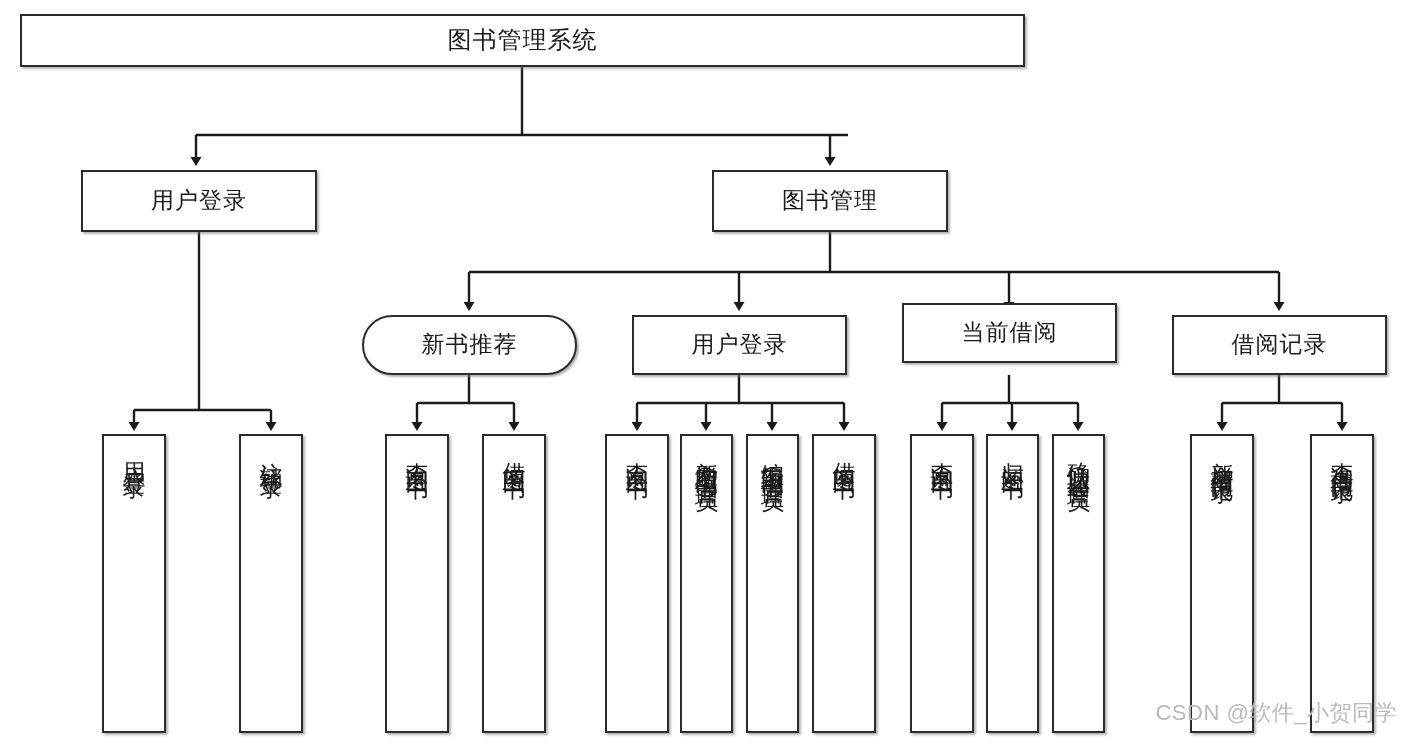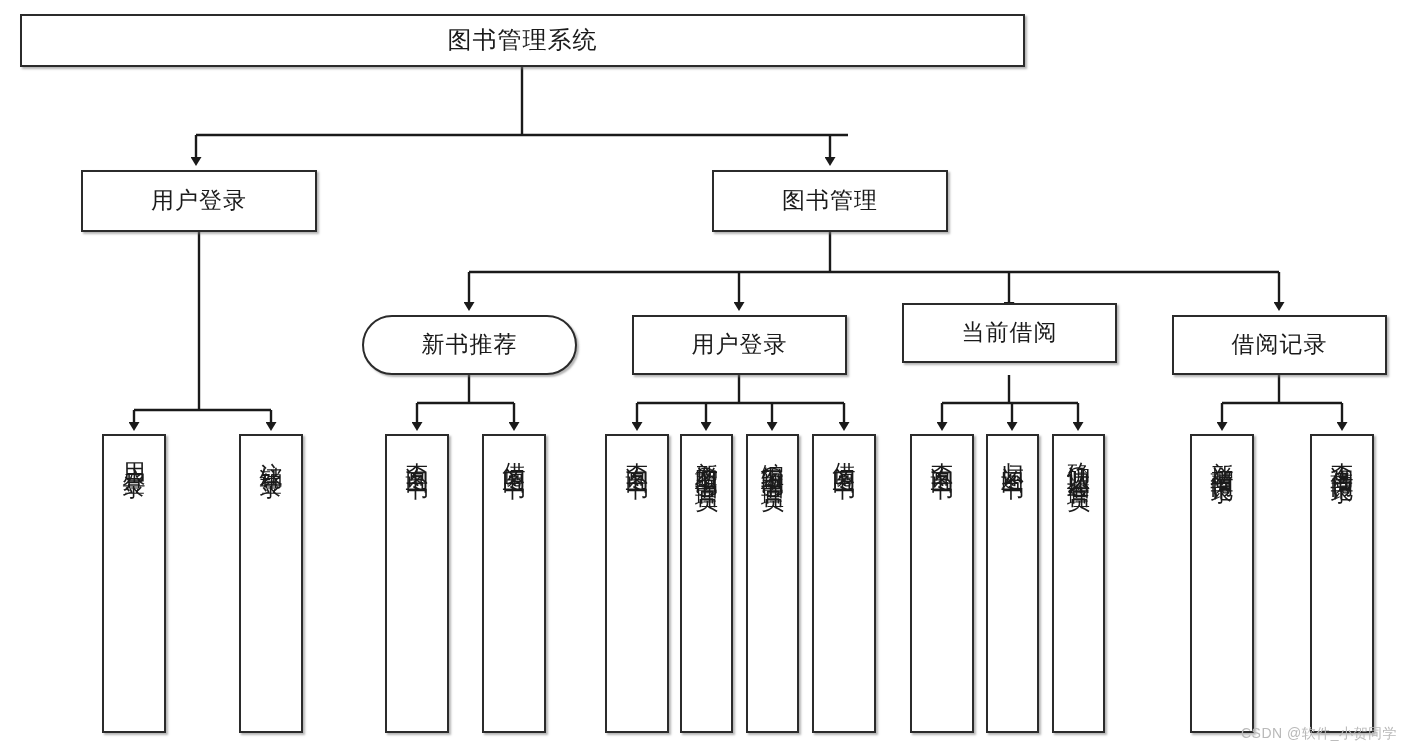--- a/index.html
+++ b/index.html
@@ -62,22 +62,22 @@
     line-height: 1;
     white-space: nowrap;
     color: #1a1a1a;
   }
   .vtext.tall {
     letter-spacing: 4px;
   }
   .watermark {
     position: absolute;
     right: 8px;
-    bottom: 4px;
-    font-size: 14px;
+    bottom: 19px;
+    font-size: 22px;
     color: #b9b9b9;
     z-index: 5;
     white-space: nowrap;
     letter-spacing: 0.5px;
   }
 </style>
 </head>
 <body>
 
 <div id="diagram-root">

